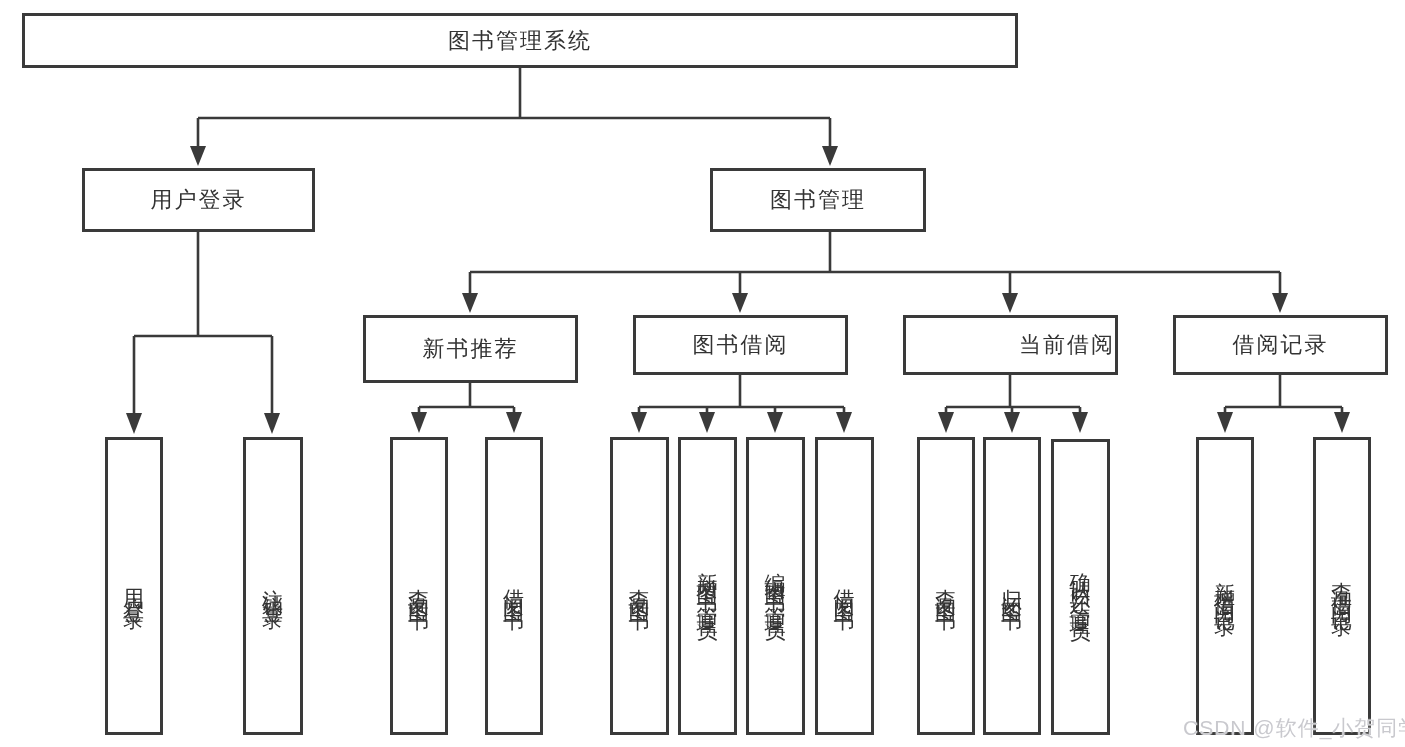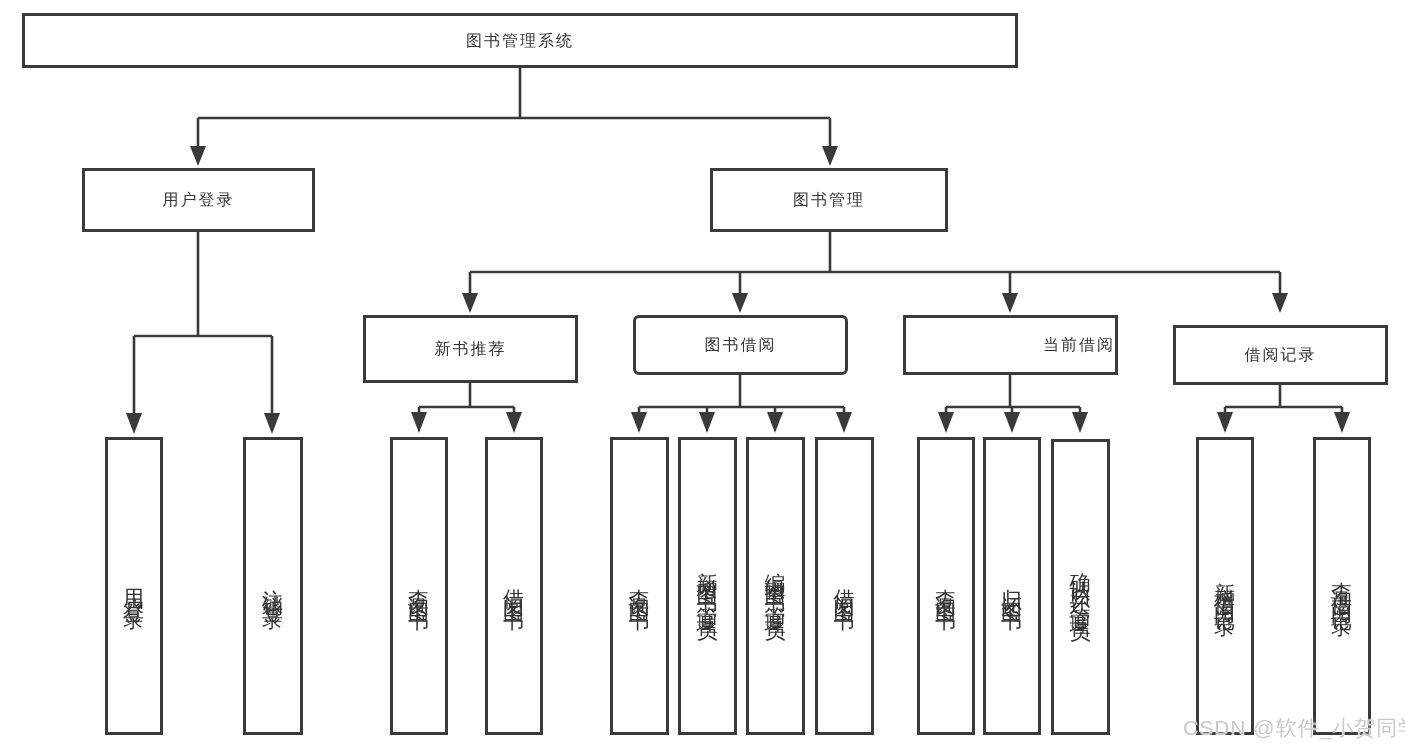--- a/index.html
+++ b/index.html
@@ -22,21 +22,21 @@
   .wires{position:absolute;left:0;top:0;width:1405px;height:747px;z-index:1;}
   .wires line,.wires path{stroke:var(--line);stroke-width:2.6;fill:none;}
   .wires polygon{fill:var(--line);stroke:none;}
   .node{
     position:absolute;z-index:2;
     background:var(--box-bg);
     border:3px solid var(--box-border);
     display:flex;align-items:center;justify-content:center;
     text-align:center;
   }
-  .node .lbl{font-size:16px;letter-spacing:2px;line-height:1;}
+  .node .lbl{font-size:22px;letter-spacing:2px;line-height:1;}
   .leaf .lbl{
     font-size:21px;
     writing-mode:vertical-rl;
     letter-spacing:7px;
     line-height:1;
   }
   .watermark{
     position:absolute;z-index:3;
     left:1183px;top:714px;
     font-size:21px;
@@ -113,34 +113,34 @@
     <polygon points="1334,412 1350,412 1342,433"></polygon>
   </svg>
 
   <div class="node" style="left:22px;top:13px;width:996px;height:55px;">
     <span class="lbl">图书管理系统</span>
   </div>
 
   <div class="node" style="left:82px;top:168px;width:233px;height:64px;">
     <span class="lbl">用户登录</span>
   </div>
-  <div class="node" style="left:710px;top:168px;width:238px;height:64px;">
+  <div class="node" style="left:710px;top:168px;width:216px;height:64px;">
     <span class="lbl">图书管理</span>
   </div>
 
   <div class="node" style="left:363px;top:315px;width:215px;height:68px;">
     <span class="lbl">新书推荐</span>
   </div>
-  <div class="node" style="left:633px;top:315px;width:215px;height:60px;border-radius:6px;">
+  <div class="node" style="left:633px;top:315px;width:215px;height:60px;">
     <span class="lbl">图书借阅</span>
   </div>
   <div class="node" style="left:903px;top:315px;width:215px;height:60px;justify-content:flex-end;">
     <span class="lbl">当前借阅</span>
   </div>
-  <div class="node" style="left:1173px;top:325px;width:215px;height:60px;">
+  <div class="node" style="left:1173px;top:315px;width:215px;height:60px;">
     <span class="lbl">借阅记录</span>
   </div>
 
   <div class="node leaf" style="left:105px;top:437px;width:58px;height:298px;">
     <span class="lbl">用户登录</span>
   </div>
   <div class="node leaf" style="left:243px;top:437px;width:60px;height:298px;">
     <span class="lbl">注销登录</span>
   </div>
 

